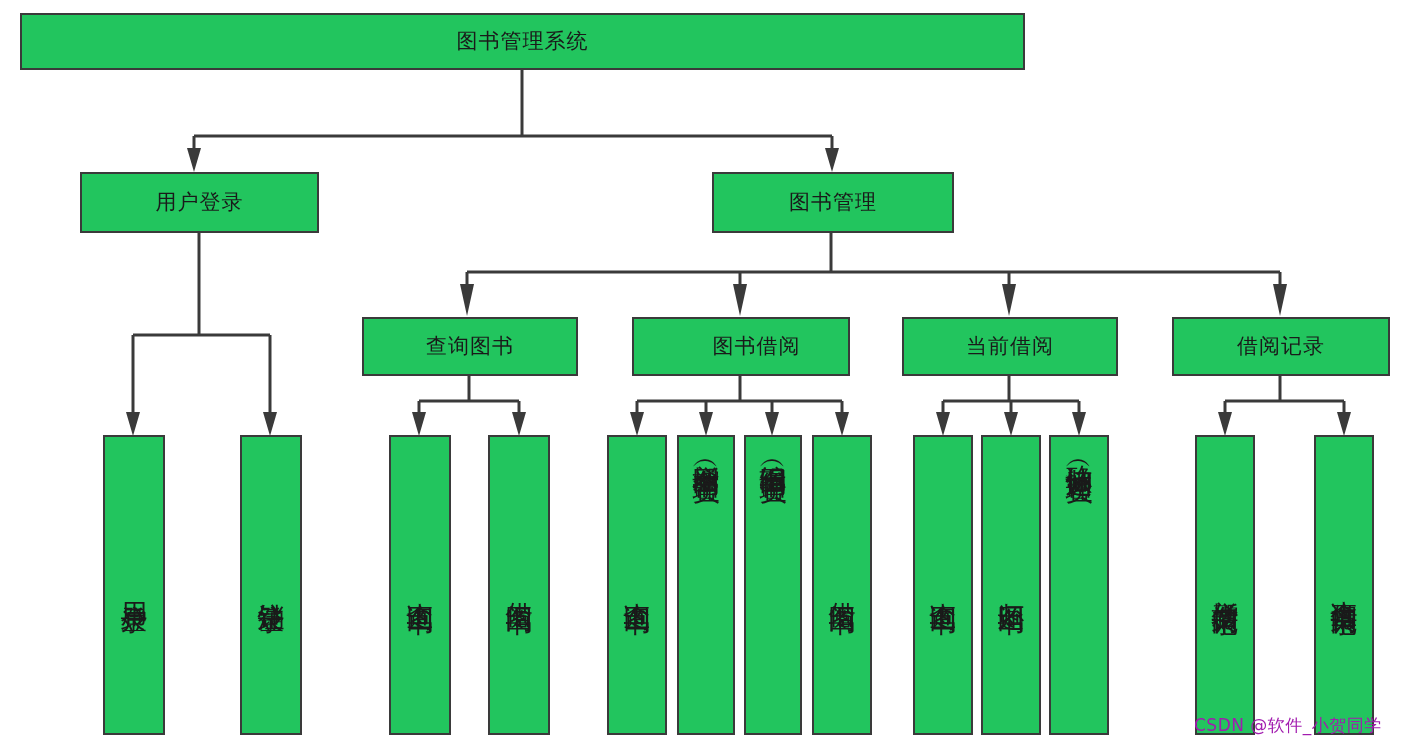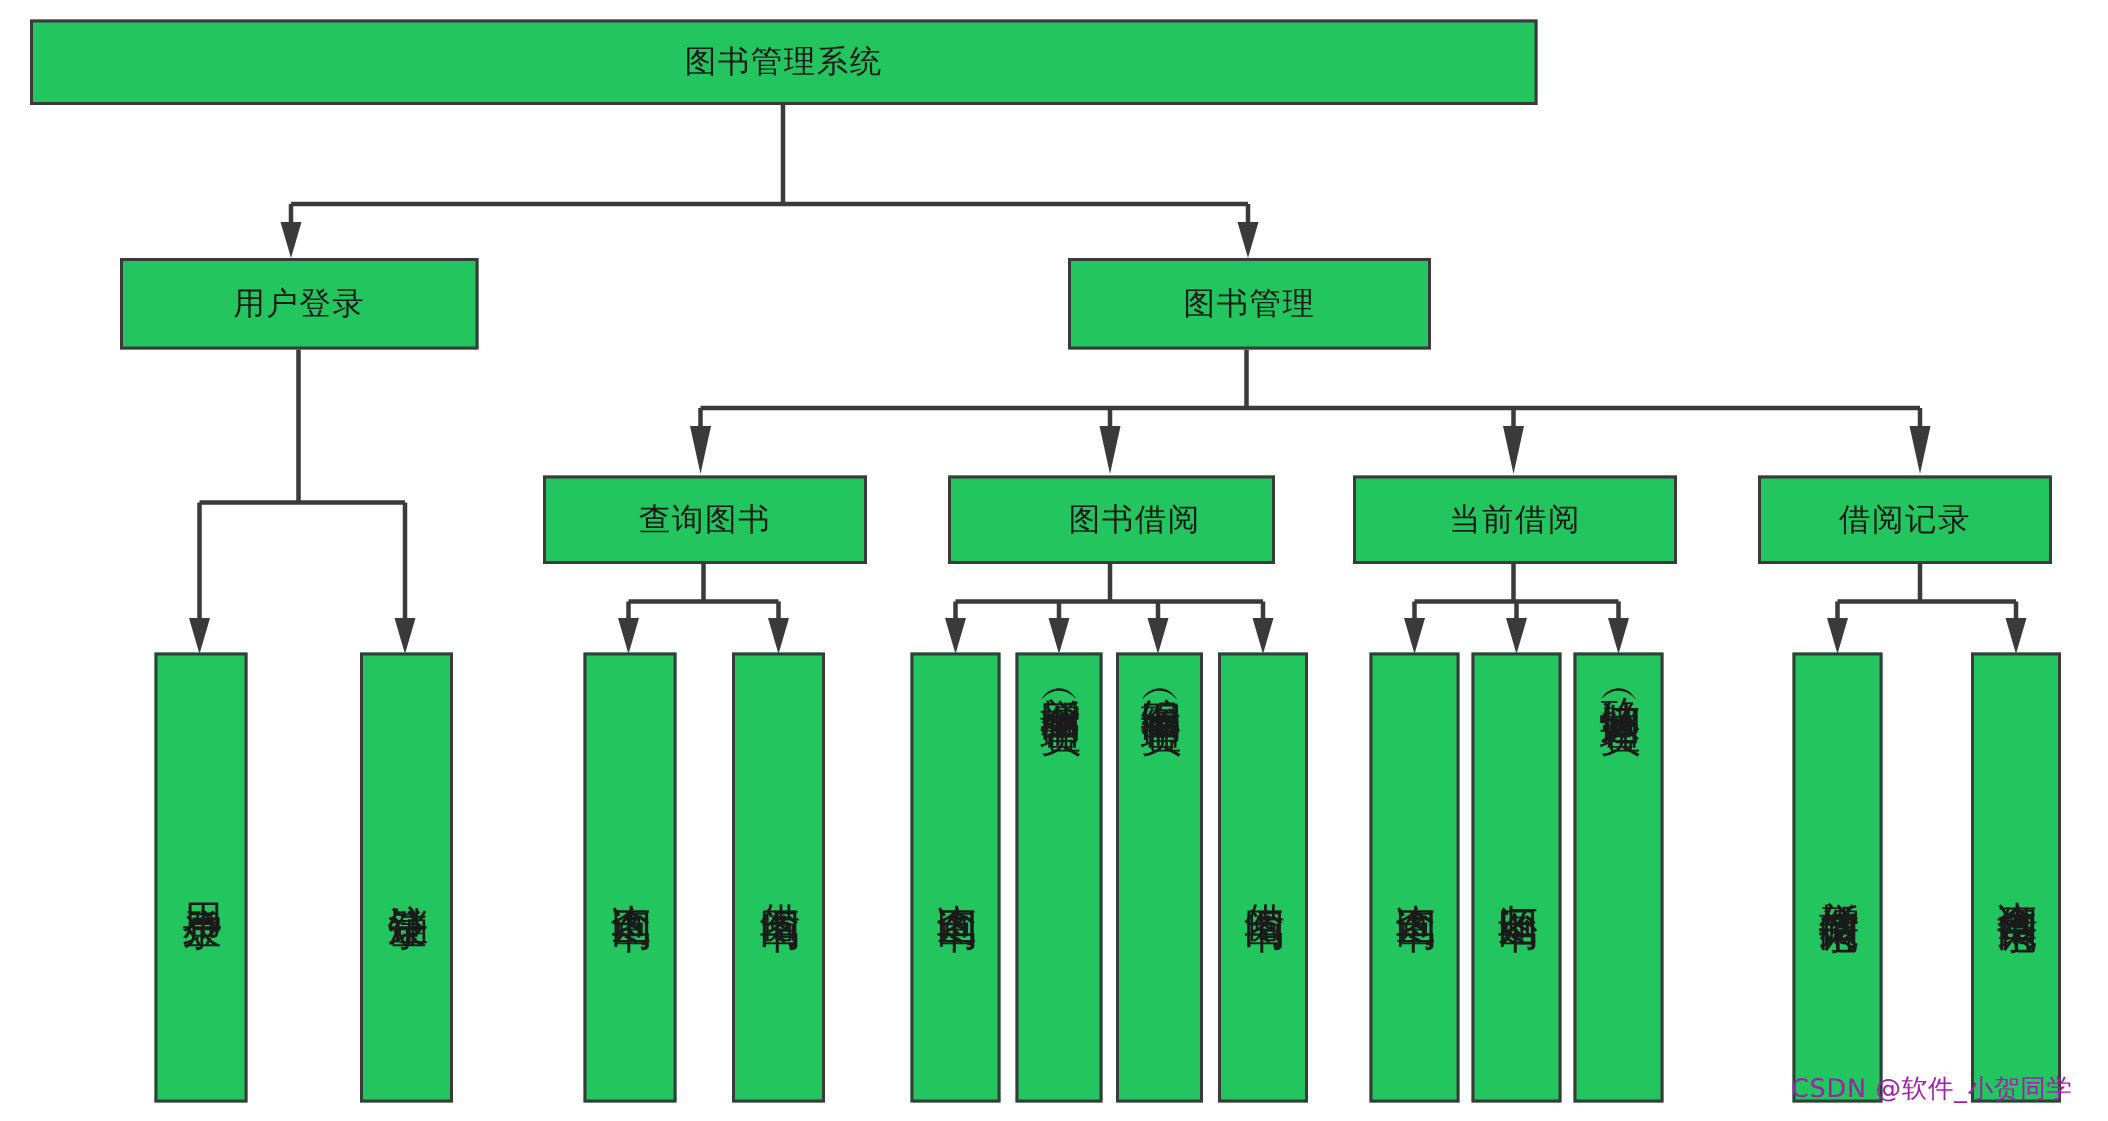--- a/index.html
+++ b/index.html
@@ -166,21 +166,21 @@
 
   <div class="node horiz" style="left:362px; top:317px; width:216px; height:59px;">
     <span class="label">查询图书</span>
   </div>
   <div class="node horiz" style="left:632px; top:317px; width:218px; height:59px;padding-left:31px;">
     <span class="label">图书借阅</span>
   </div>
   <div class="node horiz" style="left:902px; top:317px; width:216px; height:59px;">
     <span class="label">当前借阅</span>
   </div>
-  <div class="node horiz" style="left:1172px; top:317px; width:196px; height:59px;">
+  <div class="node horiz" style="left:1172px; top:317px; width:218px; height:59px;">
     <span class="label">借阅记录</span>
   </div>
 
   <div class="node vert mid" style="left:103px; top:435px; width:62px; height:300px;">
     <span class="label">用户登录</span>
   </div>
   <div class="node vert mid" style="left:240px; top:435px; width:62px; height:300px;">
     <span class="label">注销登录</span>
   </div>
 

